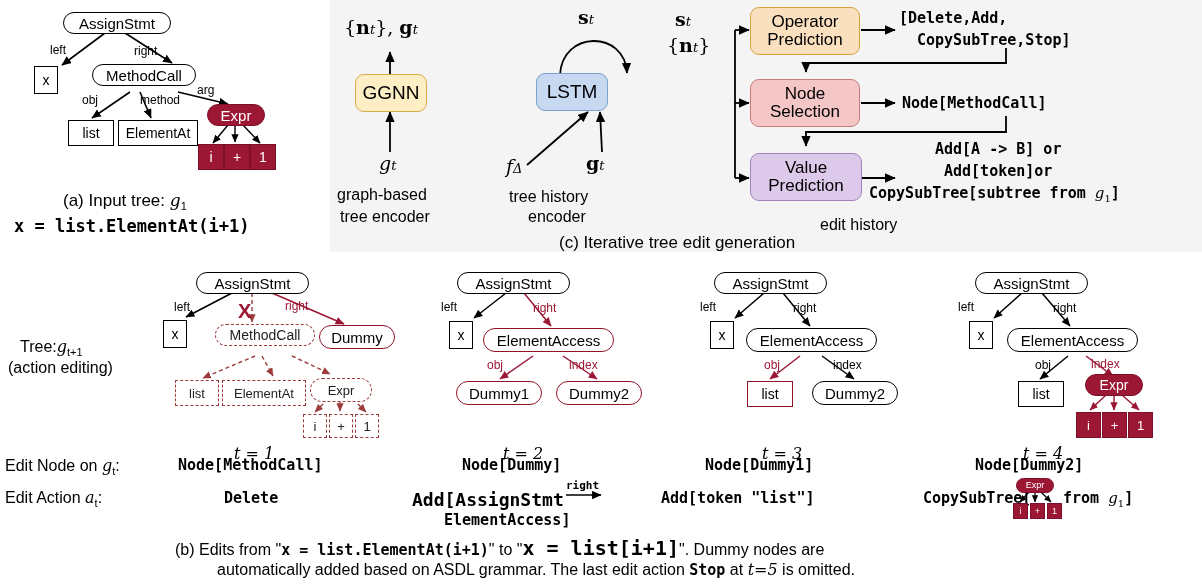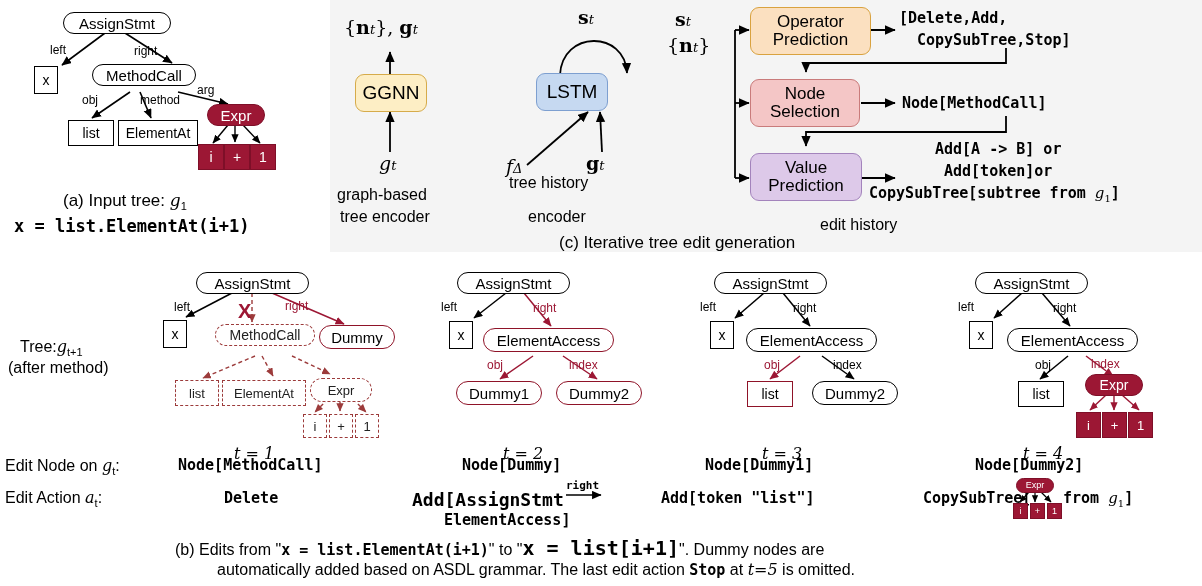--- a/index.html
+++ b/index.html
@@ -241,31 +241,31 @@
   </div>
   <div class="mbox" id="lstm-box" style="left:536px;top:73px;width:72px;height:38px;font-size:19px;">
     <span>LSTM</span>
   </div>
   <div class="abs" style="left:506px;top:155px;font-size:19px;font-family:'DejaVu Serif',serif;font-style:italic;">
     f<span style="font-size:13px;">Δ</span>
   </div>
   <div class="abs" style="left:586px;top:152px;font-size:19px;font-family:'DejaVu Serif',serif;">
     <b>g</b><i style="font-size:13px;">t</i>
   </div>
-  <div class="abs" style="left:509px;top:174px;font-size:16px;">tree history</div>
+  <div class="abs" style="left:509px;top:188px;font-size:16px;">tree history</div>
   <div class="abs" style="left:528px;top:208px;font-size:16px;">encoder</div>
 
   <div class="abs" style="left:675px;top:8px;font-size:19px;font-family:'DejaVu Serif',serif;">
     <b>s</b><i style="font-size:13px;">t</i>
   </div>
   <div class="abs" style="left:667px;top:34px;font-size:19px;font-family:'DejaVu Serif',serif;">
     {<b>n</b><i style="font-size:13px;">t</i>}
   </div>
 
-  <div class="mbox" id="op-box" style="left:750px;top:7px;width:121px;height:48px;font-size:17px;">
+  <div class="mbox" id="op-box" style="left:750px;top:7px;width:110px;height:48px;font-size:17px;">
     <div>
       <div>Operator</div>
       <div>Prediction</div>
     </div>
   </div>
   <div class="mbox" id="node-box" style="left:750px;top:79px;width:110px;height:48px;font-size:17px;">
     <div>
       <div>Node</div>
       <div>Selection</div>
     </div>
@@ -286,21 +286,21 @@
     CopySubTree[subtree from&nbsp;<span class="serif-it" style="font-weight:normal;">g</span><sub style="font-size:10px;font-family:'DejaVu Serif',serif;font-weight:normal;">1</sub>]
   </div>
 
   <div class="abs" style="left:820px;top:216px;font-size:16px;">edit history</div>
 
   <div class="abs" style="left:559px;top:233px;font-size:17px;">(c) Iterative tree edit generation</div>
 
   <div class="abs" style="left:20px;top:337px;font-size:16px;">
     <span>Tree:</span><span class="serif-it">g</span><sub style="font-size:11px;">t+1</sub>
   </div>
-  <div class="abs" style="left:8px;top:359px;font-size:16px;">(after method)</div>
+  <div class="abs" style="left:8px;top:359px;font-size:16px;">(action editing)</div>
 
   <div class="node oval" style="left:196px;top:272px;width:113px;height:22px;font-size:15px;">
     <span>AssignStmt</span>
   </div>
   <div class="node rect" style="left:163px;top:320px;width:24px;height:28px;font-size:14px;">
     <span>x</span>
   </div>
   <div class="node dashed-oval" style="left:215px;top:324px;width:100px;height:22px;font-size:14px;">
     <span>MethodCall</span>
   </div>

